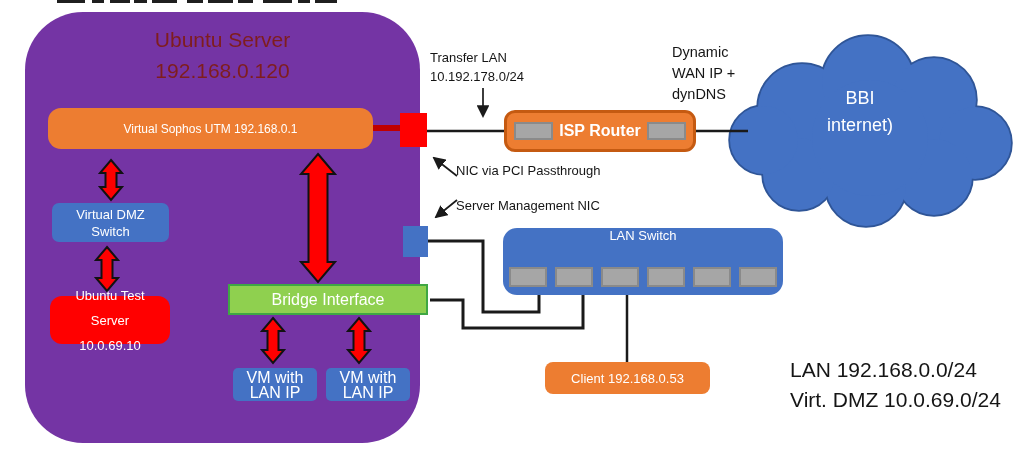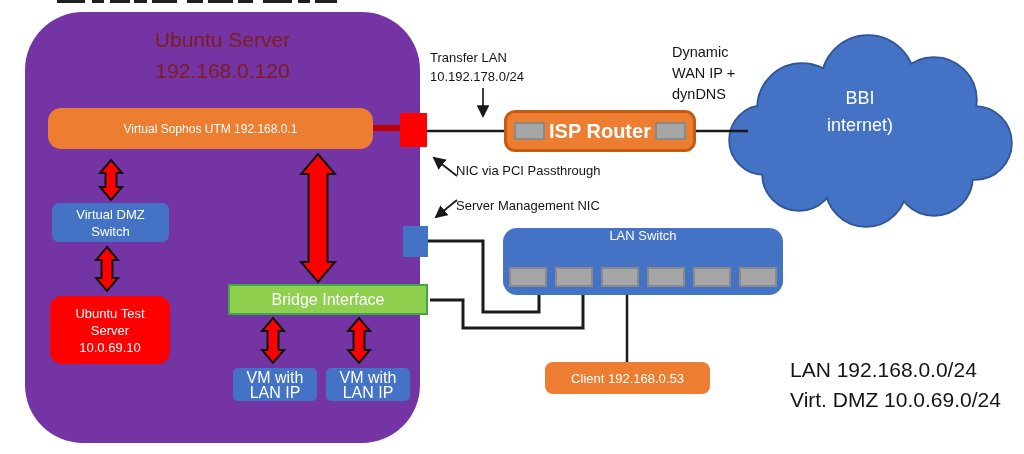--- a/index.html
+++ b/index.html
@@ -21,36 +21,36 @@
   
   .ubuntu{left:25px;top:12px;width:395px;height:431px;background:var(--purple,#7434A4);
           border-radius:58px;z-index:1;}
   .ubuntu-title{position:absolute;left:25px;top:24px;width:395px;text-align:center;color:#7f1d1d;
           font-size:21px;line-height:31px;z-index:3;}
 
   .sophos{left:48px;top:108px;width:325px;height:41px;background:var(--orange,#ED7D31);
           border-radius:13px;font-size:12px;}
   .dmz{left:52px;top:203px;width:117px;height:39px;background:var(--blue,#4472C4);
           border-radius:7px;font-size:13px;line-height:17px;}
-  .test-server{left:50px;top:296px;width:120px;height:68px;background:var(--red,#FF0000);
-          border-radius:12px;font-size:13px;line-height:17px;}
+  .test-server{left:50px;top:296px;width:120px;height:48px;background:var(--red,#FF0000);
+          border-radius:12px;font-size:13px;line-height:17px;gap:8px;}
   .bridge{left:228px;top:284px;width:200px;height:31px;background:var(--green,#8FD04F);
           border:2px solid var(--green-border,#3FA744);font-size:16px;}
   .vm{width:84px;height:33px;background:var(--blue,#4472C4);border-radius:5px;
           font-size:16px;line-height:15px;}
   .vm-left{left:233px;top:368px;}
   .vm-right{left:326px;top:368px;}
 
   .red-nic{left:400px;top:113px;width:27px;height:34px;background:var(--red,#FF0000);}
   .blue-nic{left:403px;top:226px;width:25px;height:31px;background:var(--blue,#4472C4);}
 
   .isp{left:504px;top:110px;width:192px;height:42px;background:var(--orange,#ED7D31);
        border:3px solid var(--orange-border,#C55A11);border-radius:11px;
        flex-direction:row;justify-content:space-between;padding:0 7px;
-       font-size:20px;font-weight:600;}
+       font-size:16px;font-weight:600;}
   .port{background:var(--gray,#A6A6A6);border:2px solid var(--gray-border,#8A8A8A);box-sizing:border-box;}
   .isp .port{width:39px;height:18px;}
   .isp-label{flex:0 0 auto;padding:0 4px;}
 
   .lan-switch{left:503px;top:228px;width:280px;height:67px;background:var(--blue,#4472C4);
        border-radius:14px;justify-content:flex-start;padding-top:0;font-size:13px;}
   .lan-ports{position:absolute;left:503px;top:267px;width:280px;height:20px;
        display:flex;justify-content:center;gap:8px;z-index:3;}
   .lan-ports .port{width:38px;height:20px;}
 

